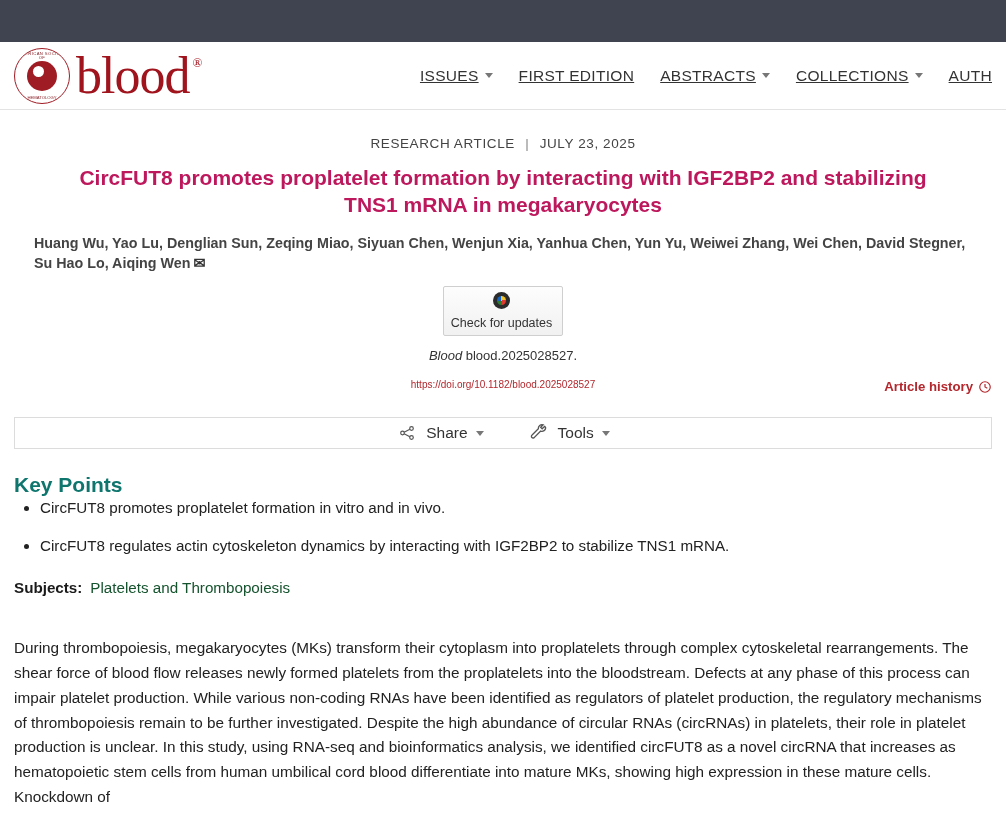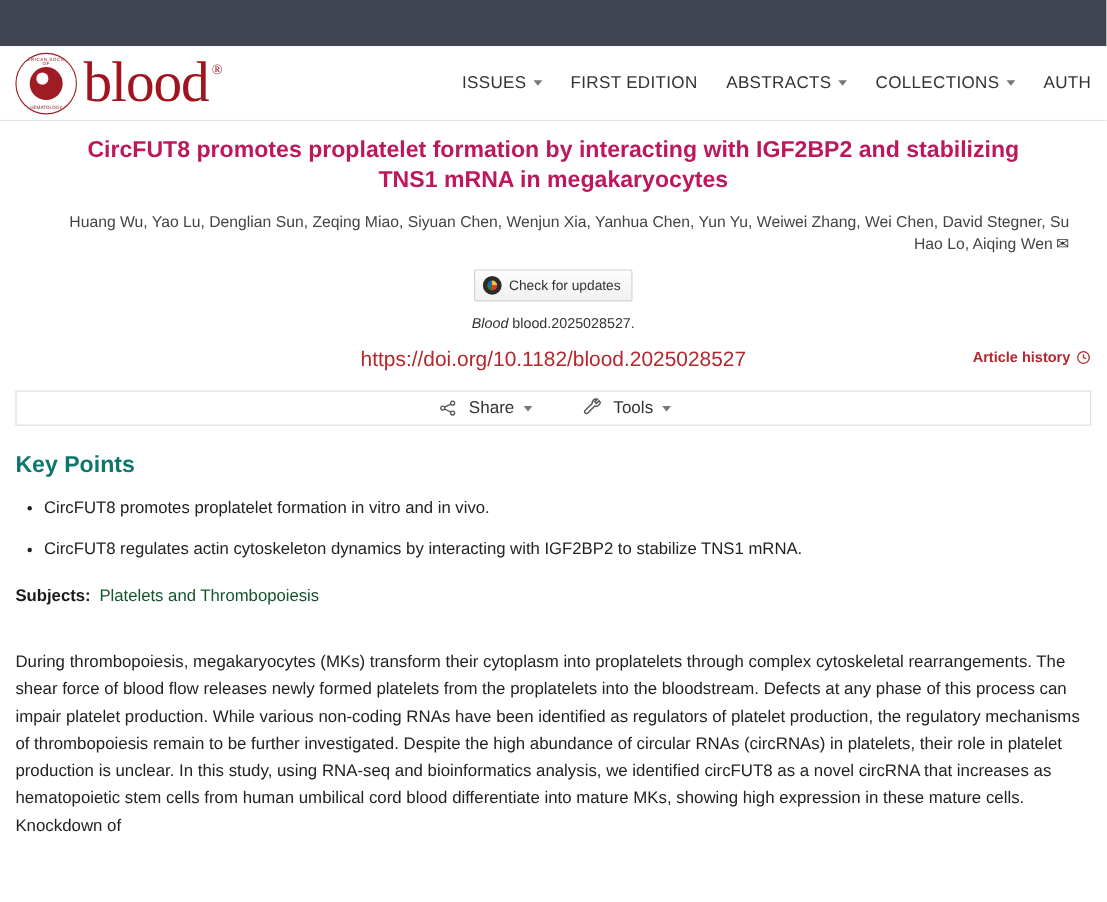--- a/index.html
+++ b/index.html
@@ -91,20 +91,21 @@
   nav#main-nav {
     margin-left: auto;
     display: flex;
     align-items: center;
     gap: 26px;
     font-size: 15.5px;
     color: #333;
     letter-spacing: .3px;
     padding-right: 0;
     white-space: nowrap;
+    text-decoration: underline;
   }
   nav#main-nav .nav-item {
     display: flex;
     align-items: center;
     gap: 6px;
     cursor: pointer;
   }
   .caret {
     width: 0; height: 0;
     border-left: 4.5px solid transparent;
@@ -126,43 +127,45 @@
   .article-meta .sep { margin: 0 6px; color: #888; }
   h1#article-title {
     text-align: center;
     font-size: 21px;
     line-height: 1.28;
     margin: 14px 60px 0 60px;
     color: #be185d;
     font-weight: bold;
   }
   #authors {
-    text-align: right;
+    text-align: left;
     font-size: 14.3px;
     color: #444;
     margin: 14px 20px 0 20px;
     line-height: 1.45;
+    font-weight: bold;
   }
   #authors .envelope { color: #333; margin-left: 3px; }
   #crossmark-wrap {
     display: flex;
     justify-content: center;
     margin-top: 12px;
   }
   .crossmark {
     display: inline-flex;
     align-items: center;
     gap: 7px;
     border: 1px solid #cfcfcf;
     background: linear-gradient(#fdfdfd,#f1f1f1);
     border-radius: 2px;
     padding: 5px 10px 5px 7px;
     font-size: 12.5px;
     color: #333;
     cursor: pointer;
+    flex-direction: column;
   }
   .crossmark .cm-logo {
     width: 17px; height: 17px;
     border-radius: 50%;
     background: #2b2b2b;
     position: relative;
     display: inline-block;
   }
   .crossmark .cm-logo:before {
     content:"";
@@ -180,21 +183,21 @@
   }
   #citation .journal { font-style: italic; }
   #doi-row {
     position: relative;
     margin-top: 10px;
     height: 20px;
   }
   #doi-link {
     display: block;
     text-align: center;
-    font-size: 19px;
+    font-size: 10px;
     color: #b3272d;
     text-decoration: none;
     cursor: pointer;
     margin-top: 16px;
   }
   #article-history {
     position: absolute;
     right: 0;
     top: 0;
     font-size: 13.2px;
@@ -223,21 +226,21 @@
     color: #333;
     cursor: pointer;
   }
   .tool-btn svg { display: block; }
   h2#key-points-heading {
     font-size: 21px;
     margin: 24px 0 0 0;
     color: #0f766e;
   }
   ul#key-points-list {
-    margin: 16px 0 0 0;
+    margin: 0 0 0 0;
     padding-left: 26px;
     font-size: 15.2px;
     color: #222;
   }
   ul#key-points-list li { margin-bottom: 16px; line-height: 1.45; }
   #subjects-row {
     margin-top: 22px;
     font-size: 15.2px;
   }
   #subjects-label { font-weight: bold; color: #1a1a1a; }
@@ -284,20 +287,25 @@
       <span class="caret"></span>
     </div>
     <div class="nav-item">
       <span>AUTH</span>
     </div>
   </nav>
 </header>
 
 <main id="content">
 
+  <div class="article-meta">
+    <span>RESEARCH ARTICLE</span>
+    <span class="sep">|</span>
+    <span>JULY 23, 2025</span>
+  </div>
 
   <h1 id="article-title">CircFUT8 promotes proplatelet formation by interacting with IGF2BP2 and stabilizing TNS1 mRNA in megakaryocytes</h1>
 
   <div id="authors">
     <span>Huang Wu, Yao Lu, Denglian Sun, Zeqing Miao, Siyuan Chen, Wenjun Xia, Yanhua Chen, Yun Yu, Weiwei Zhang, Wei Chen, David Stegner, Su Hao Lo, Aiqing Wen</span><span class="envelope">✉</span>
   </div>
 
   <div id="crossmark-wrap">
     <div class="crossmark">
       <span class="cm-logo"></span>

